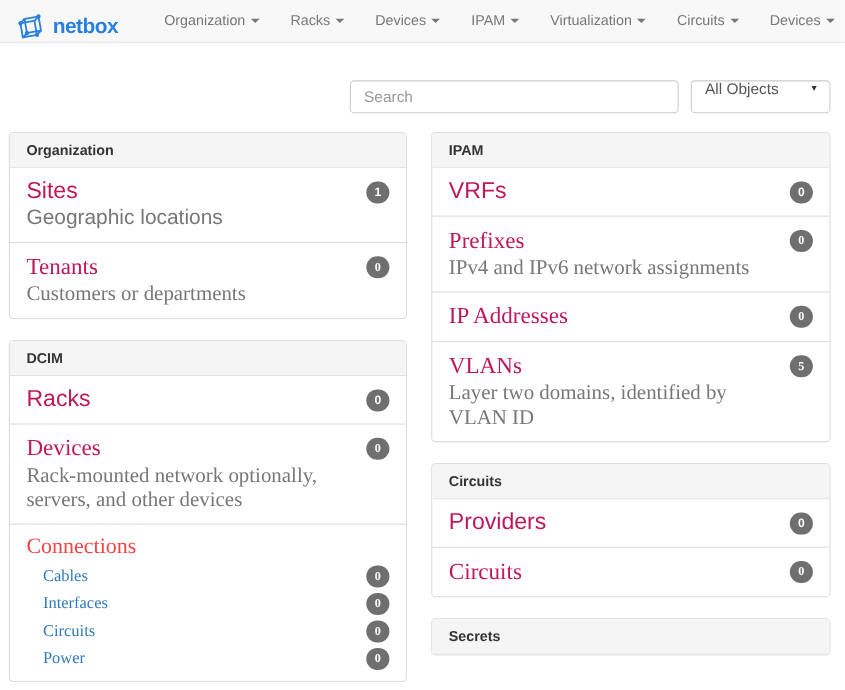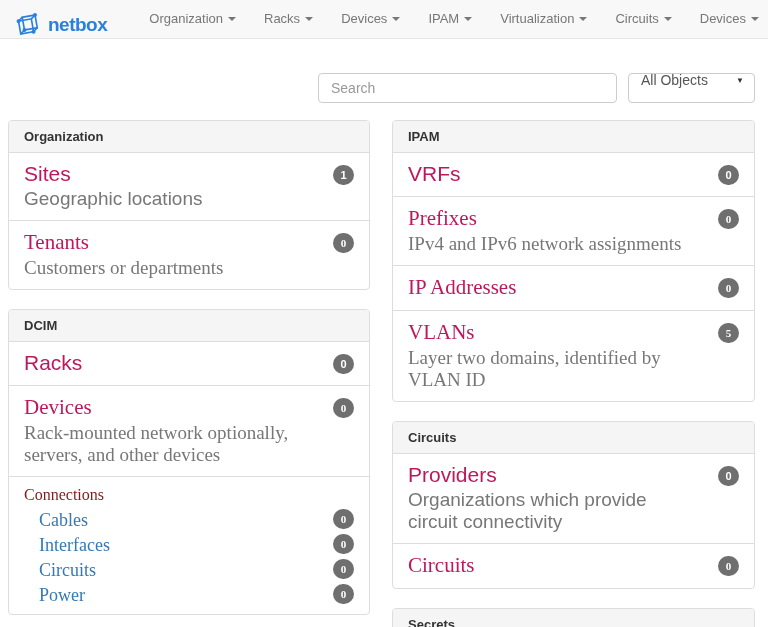--- a/index.html
+++ b/index.html
@@ -41,23 +41,23 @@
                    font-size:13px; font-weight:bold; color:#333;
                    border-radius:3px 3px 0 0; }
   .panel-row { padding:9px 15px 10px; position:relative; }
   .panel-row + .panel-row, .panel-row + .conn-group { border-top:1px solid #ddd;font-family:Liberation Serif, serif; }
   .row-link { font-size:21px; color:#be185d; text-decoration:none; cursor:pointer; display:inline-block; }
   .row-desc { font-size:19px; color:#777; margin-top:2px; padding-right:40px; }
   .badge { position:absolute; right:15px; top:12px; min-width:21px; height:20px; padding:0 7px;
            background:#6f6f6f; color:#fff; font-size:11px; font-weight:bold; border-radius:10px;
            display:flex; align-items:center; justify-content:center; }
   .conn-group { padding:9px 0 8px; }
-  .conn-title { font-size:16px; color:#7f1d1d; padding:0 15px 2px; }
+  .conn-title { font-size:20px; color:#ef4444; padding:0 15px 2px; }
   .conn-row { position:relative; padding:4px 15px 4px 30px; height:25px; }
-  .conn-link { font-size:18px; color:#337ab7; text-decoration:none; cursor:pointer; }
+  .conn-link { font-size:15px; color:#337ab7; text-decoration:none; cursor:pointer; }
   .conn-row .badge { top:3px; }
 </style>
 </head>
 <body>
 
 <div class="navbar">
   <div class="brand">
     <svg class="brand-logo" viewBox="0 0 24 24">
       <g fill="none" stroke="#2a80dd" stroke-width="1.5" transform="rotate(-10 12 12)">
         <rect x="4" y="7" width="12" height="12"></rect>
@@ -198,21 +198,20 @@
         <span class="badge">5</span>
         <div class="row-desc">Layer two domains, identified by VLAN ID</div>
       </div>
     </div>
 
     <div class="panel">
       <div class="panel-heading">Circuits</div>
       <div class="panel-row">
         <a class="row-link">Providers</a>
         <span class="badge">0</span>
-        <div class="row-desc">Organizations which provide circuit connectivity</div>
       </div>
       <div class="panel-row">
         <a class="row-link">Circuits</a>
         <span class="badge">0</span>
       </div>
     </div>
 
     <div class="panel">
       <div class="panel-heading">Secrets</div>
     </div>

